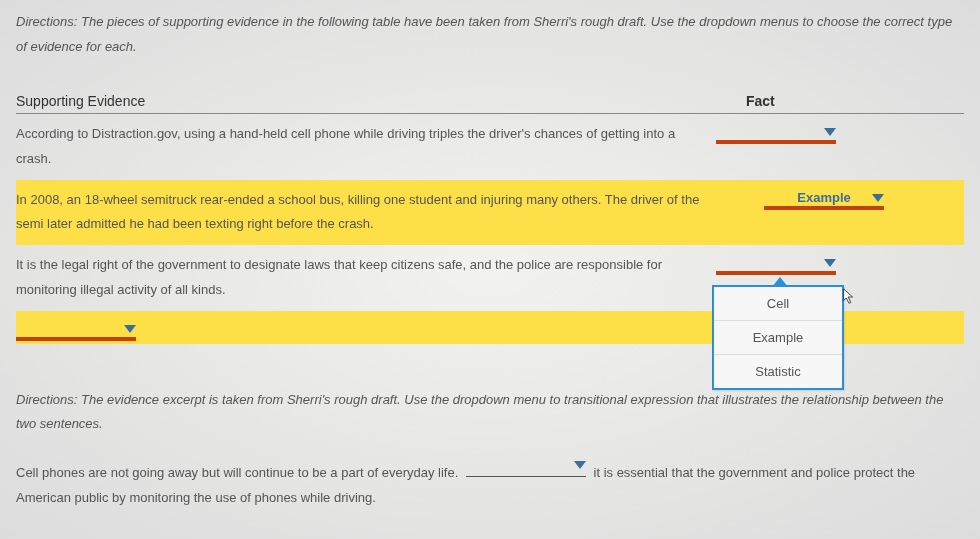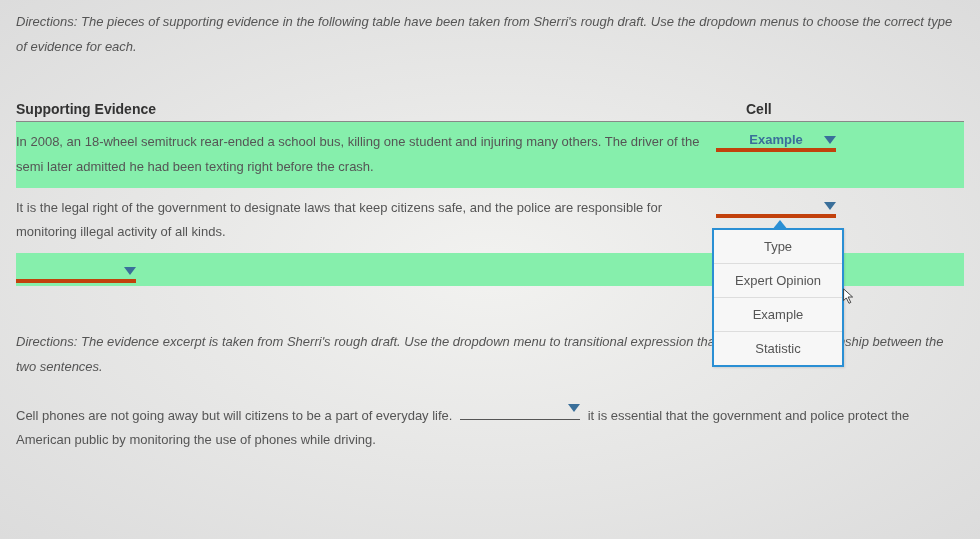--- a/index.html
+++ b/index.html
@@ -12,48 +12,48 @@
     padding: 10px 16px;
     color: #444;
     font-size: 13px;
     overflow: hidden;
     position: relative;
   }
   .directions {
     font-style: italic;
     color: #555;
     line-height: 1.9;
-    margin-bottom: 36px;
+    margin-bottom: 28px;
   }
   .table {
     width: 100%;
   }
   .thead-row {
     display: flex;
     border-bottom: 1px solid #888;
     padding: 6px 0 4px 0;
   }
   .th-evidence {
     flex: 0 0 700px;
-    font-weight: bold;
+    font-weight: normal;
     color: #333;
     font-size: 14px;
   }
   .th-type {
     flex: 1;
     font-weight: bold;
     color: #333;
     font-size: 14px;
     padding-left: 30px;
   }
   .trow {
     display: flex;
     align-items: flex-start;
   }
-  .trow.shaded { background: #86efac; }
+  .trow.shaded { background: #fde047; gap: 48px; }
   .td-evidence {
     flex: 0 0 700px;
     padding: 8px 12px 8px 0;
     line-height: 1.9;
     color: #555;
   }
   .td-type {
     flex: 1;
     padding: 10px 0 0 0;
     position: relative;
@@ -151,43 +151,51 @@
   .gap-text { display: inline; }
 </style>
 </head>
 <body>
 
 <div class="directions">Directions: The pieces of supporting evidence in the following table have been taken from Sherri's rough draft. Use the dropdown menus to choose the correct type of evidence for each.</div>
 
 <div class="table">
   <div class="thead-row">
     <div class="th-evidence">Supporting Evidence</div>
-    <div class="th-type">Cell</div>
-  </div>
-
+    <div class="th-type">Fact</div>
+  </div>
+
+  <div class="trow">
+    <div class="td-evidence">According to Distraction.gov, using a hand-held cell phone while driving triples the driver's chances of getting into a crash.</div>
+    <div class="td-type">
+      <span class="dropdown">
+        <span class="dd-text"></span>
+        <span class="caret"></span>
+      </span>
+    </div>
+  </div>
 
   <div class="trow shaded">
     <div class="td-evidence">In 2008, an 18-wheel semitruck rear-ended a school bus, killing one student and injuring many others. The driver of the semi later admitted he had been texting right before the crash.</div>
     <div class="td-type">
       <span class="dropdown">
         <span class="dd-text">Example</span>
         <span class="caret"></span>
       </span>
     </div>
   </div>
 
   <div class="trow">
     <div class="td-evidence">It is the legal right of the government to designate laws that keep citizens safe, and the police are responsible for monitoring illegal activity of all kinds.</div>
     <div class="td-type">
       <span class="dropdown">
         <span class="dd-text"></span>
         <span class="caret"></span>
         <div class="dd-menu">
-          <div class="dd-item">Type</div>
-          <div class="dd-item">Expert Opinion</div>
+          <div class="dd-item">Cell</div>
           <div class="dd-item">Example</div>
           <div class="dd-item">Statistic</div>
         </div>
       </span>
     </div>
   </div>
 
   <div class="trow shaded">
     <div class="td-type">
       <span class="dropdown">
@@ -197,21 +205,21 @@
     </div>
   </div>
 </div>
 
 <div class="section2">
   <div class="directions2">
     <span class="gap-text">Directions: The evidence excerpt is taken from Sherri's rough draft. Use the dropdown menu to </span>
     <span class="gap-text">transitional expression that illustrates the relationship between the two sentences.</span>
   </div>
   <div class="sentence-row">
-    <span class="gap-text">Cell phones are not going away but will citizens to be a part of everyday life. </span>
+    <span class="gap-text">Cell phones are not going away but will continue to be a part of everyday life. </span>
     <span class="inline-dd">
       <span class="caret"></span>
     </span>
     <span class="gap-text"> it is essential that the government and police protect the American public by monitoring the use of phones while driving.</span>
   </div>
 </div>
 
 <svg class="cursor-arrow" viewBox="0 0 14 20">
   <path d="M1 1 L1 14 L4 11 L7 17 L9 16 L6 10 L11 10 Z" fill="#fff" stroke="#333" stroke-width="1"></path>
 </svg>

